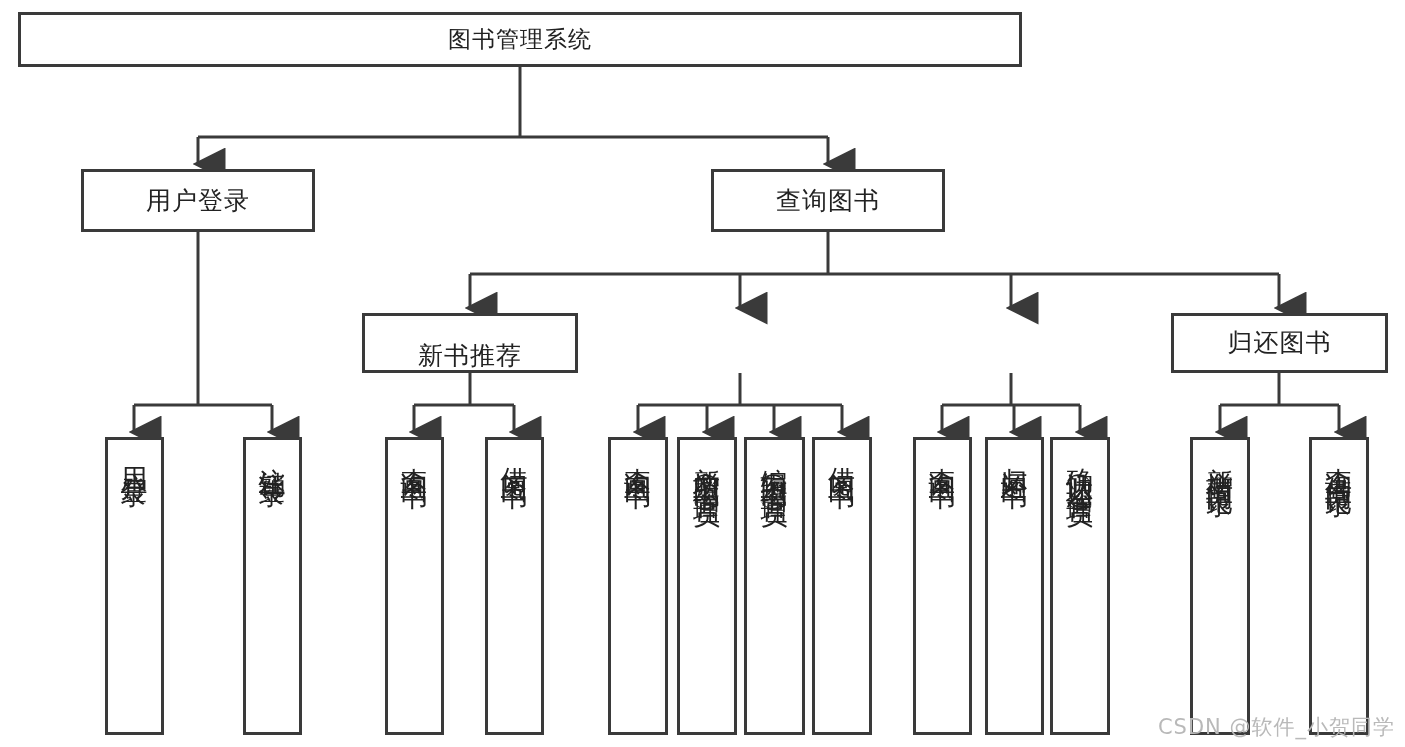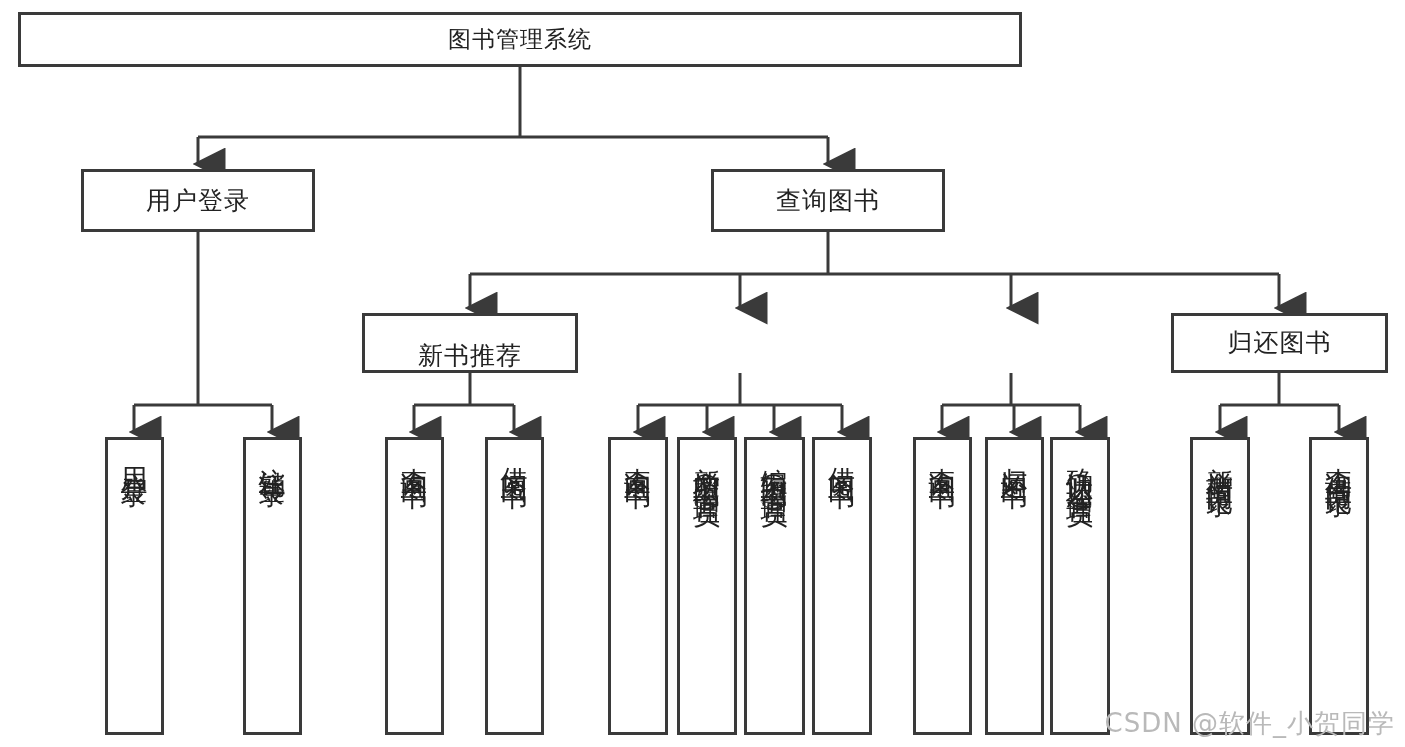--- a/index.html
+++ b/index.html
@@ -56,21 +56,21 @@
     text-orientation: upright;
     font-size: 27px;
     line-height: 1.0;
     letter-spacing: 5px;
     white-space: nowrap;
   }
   #watermark {
     position: absolute;
     right: 10px;
     bottom: 6px;
-    font-size: 26px;
+    font-size: 21px;
     color: #b9b9b9;
     letter-spacing: 1px;
     white-space: nowrap;
     font-family: "DejaVu Sans", "Liberation Sans", sans-serif;
   }
 </style>
 </head>
 <body>
 
 <div id="canvas">

